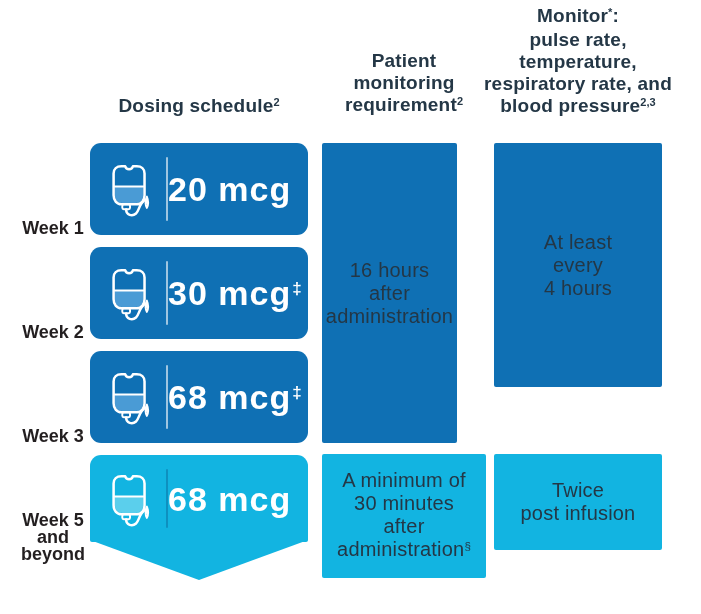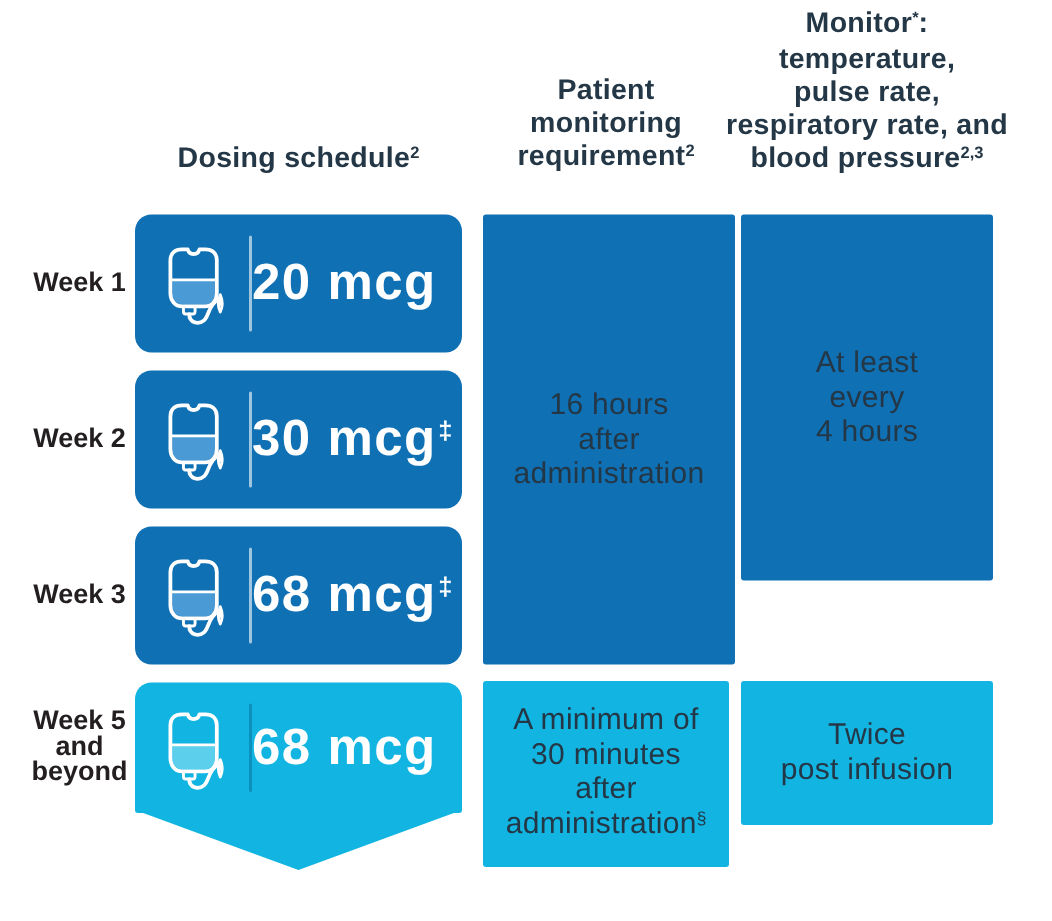--- a/index.html
+++ b/index.html
@@ -22,21 +22,21 @@
     position:absolute;text-align:center;font-weight:700;color:var(--dark-text);
     font-size:19px;line-height:22px;letter-spacing:.2px;
   }
   #hdr-dosing{left:90px;width:218px;top:95px;}
   #hdr-monitoring{left:322px;width:164px;top:50px;}
   #hdr-monitor{left:474px;width:208px;top:5px;}
   .sup{font-size:58%;position:relative;top:-.55em;letter-spacing:0;}
   
   .week-label{
     position:absolute;left:10px;width:86px;text-align:center;
-    font-weight:700;font-size:18px;line-height:17px;color:var(--week-label-text);
+    font-weight:700;font-size:18px;line-height:17px;color:var(--week-label-text);margin-top:40px;
   }
   
   .dose-box{
     position:absolute;left:90px;width:218px;height:92px;
     background:var(--column-blue);border-radius:11px;
   }
   .dose-box .icon{
     position:absolute;left:12px;top:50%;transform:translateY(-50%);
     width:58px;height:58px;
   }
@@ -58,21 +58,21 @@
     clip-path:polygon(0 0,100% 0,50% 100%);
   }
   
   .cell{
     position:absolute;display:flex;flex-direction:column;justify-content:center;
     text-align:center;color:var(--dark-text);font-size:20px;line-height:23px;
     border-radius:2px;letter-spacing:.2px;
   }
   .cell.blue{background:var(--column-blue);}
   .cell.cyan{background:var(--row4-cyan);}
-  #cell-monitoring-13{left:322px;top:143px;width:168px;height:300px;}
+  #cell-monitoring-13{left:322px;top:143px;width:135px;height:300px;}
   #cell-monitor-13{left:494px;top:143px;width:168px;height:244px;}
   #cell-monitoring-4{left:322px;top:454px;width:164px;height:124px;text-align:center;}
   #cell-monitor-4{left:494px;top:454px;width:168px;height:96px;}
   
   .icon .outline{stroke:#fff;fill:none;stroke-width:2.6;stroke-linecap:round;stroke-linejoin:round;}
   .icon .thin{stroke-width:2;}
   .icon .liquid{fill:var(--bag-liquid-blue);stroke:none;}
   .dose-box.wk4 .liquid{fill:var(--bag-liquid-cyan);}
 </style>
 </head>
@@ -85,22 +85,22 @@
   </div>
 
   <div class="hdr" id="hdr-monitoring">
     <div>Patient</div>
     <div>monitoring</div>
     <div><span>requirement</span><span class="sup">2</span></div>
   </div>
 
   <div class="hdr" id="hdr-monitor">
     <div><span>Monitor</span><span class="sup">*</span><span>:</span></div>
+    <div>pulse rate,</div>
     <div>temperature,</div>
-    <div>pulse rate,</div>
     <div>respiratory rate, and</div>
     <div><span>blood pressure</span><span class="sup">2,3</span></div>
   </div>
 
   <div class="week-label" style="top:180px">
     <div>Week 1</div>
   </div>
   <div class="week-label" style="top:284px">
     <div>Week 2</div>
   </div>

